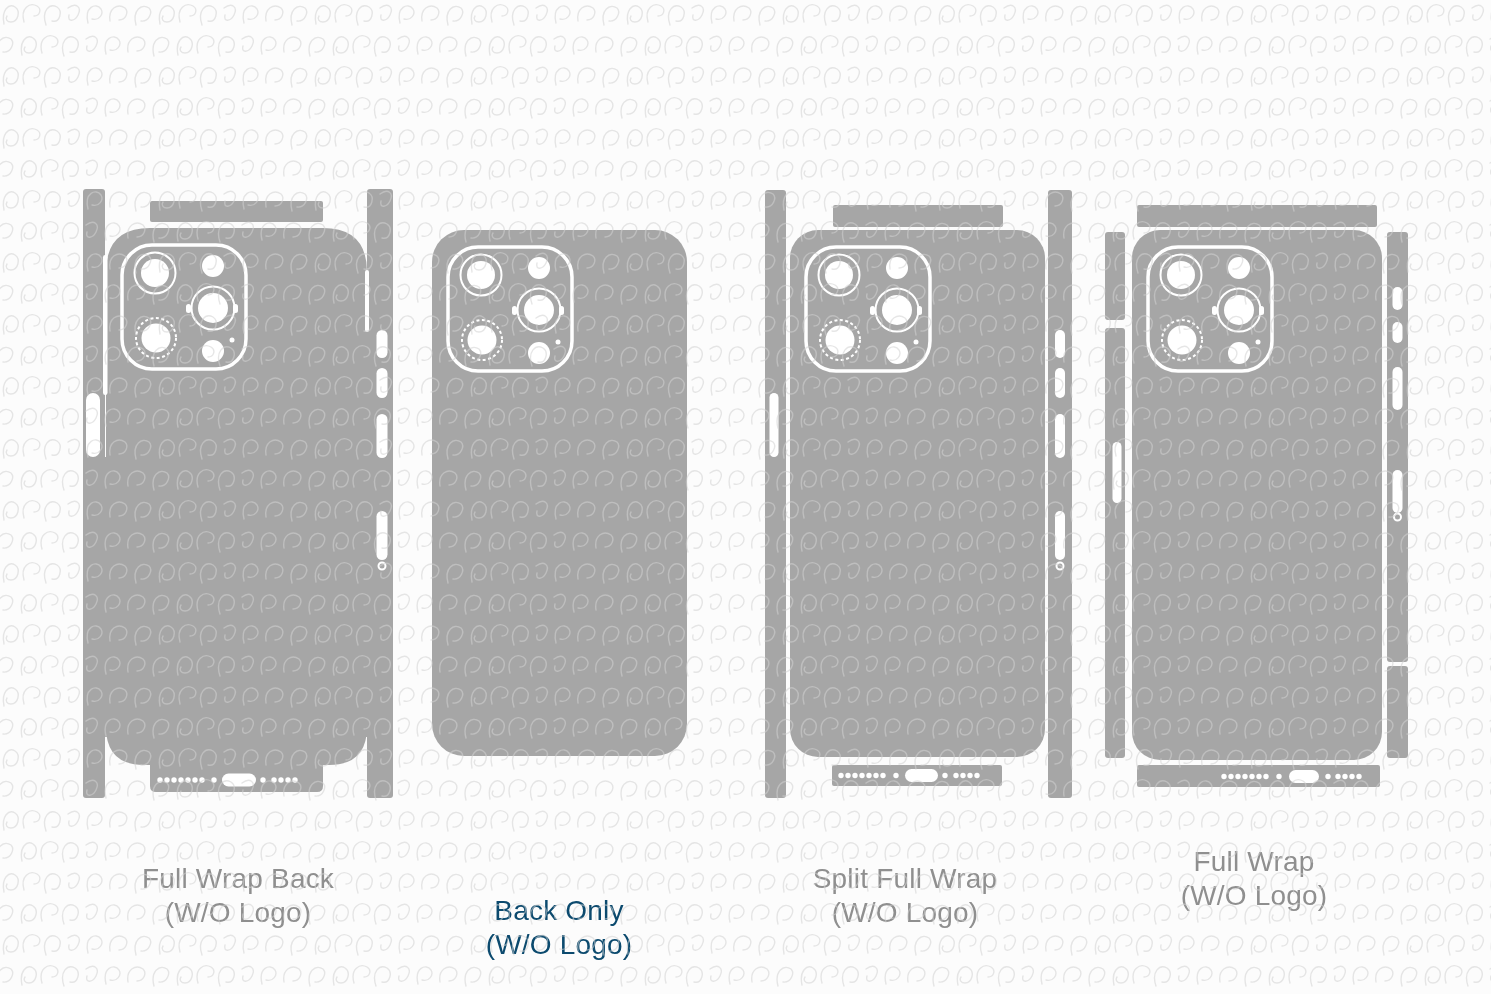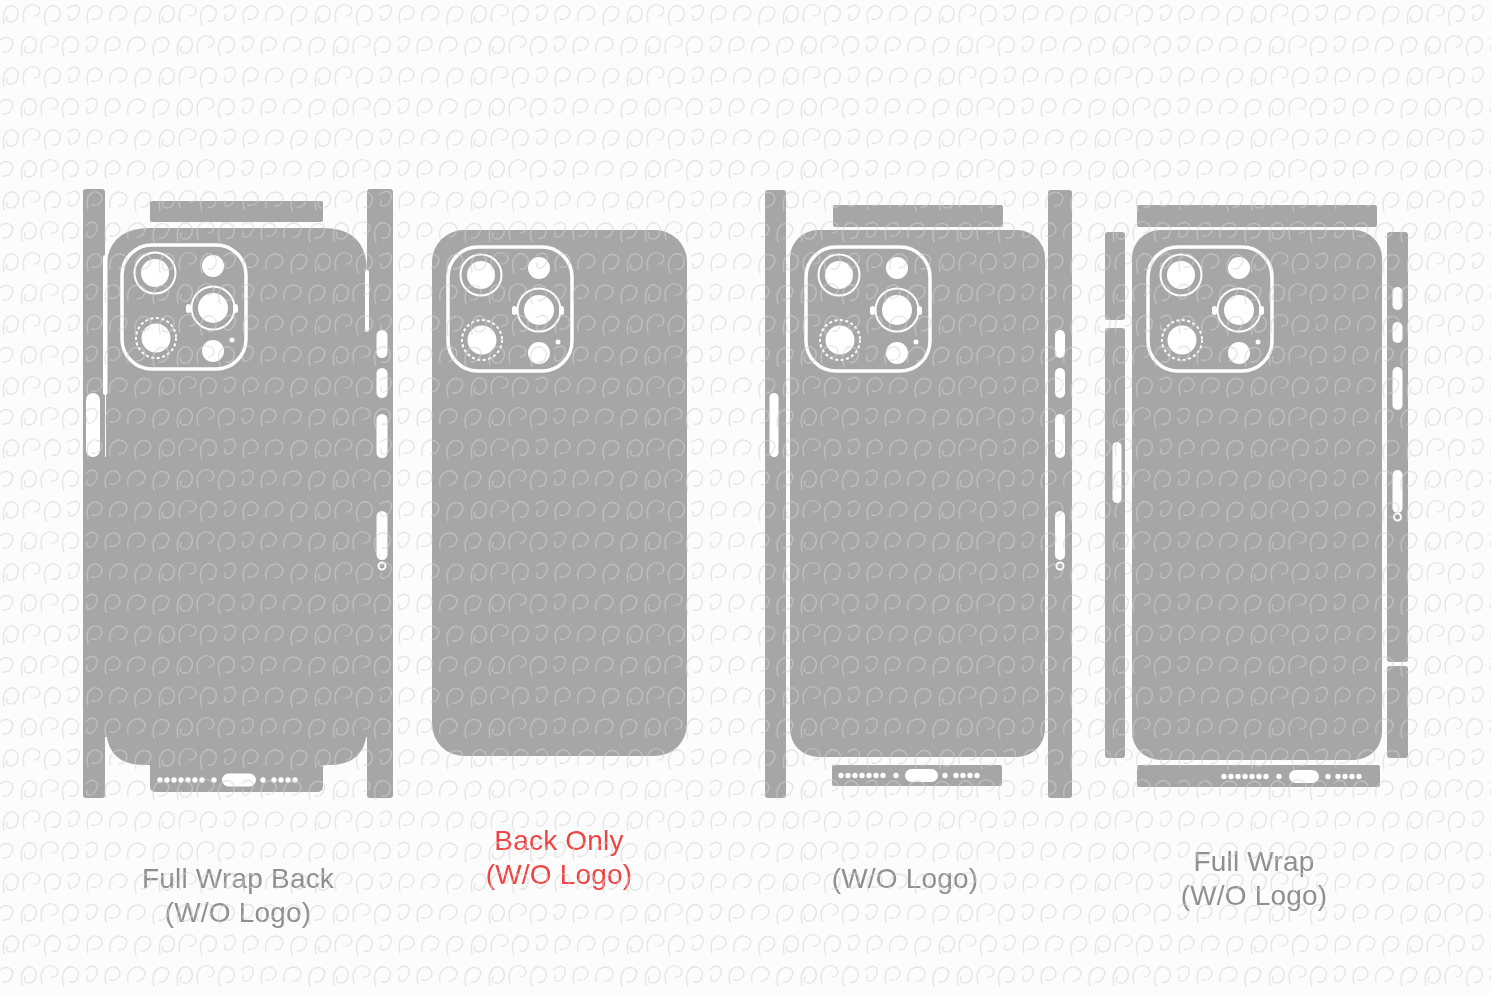--- a/index.html
+++ b/index.html
@@ -179,25 +179,26 @@
           <circle cx="1359" cy="776.5" r="2.7" fill="#ffffff"></circle>
           <rect x="1289" y="770" width="30" height="13" rx="6.5" fill="#ffffff"></rect>
         </g>
       </g>
     </svg>
 
   <div class="caption" id="cap0" style="left: 238px; top: 862px; color: rgb(143, 143, 143);">
       <div>Full Wrap Back</div>
       <div>(W/O Logo)</div>
     </div>
-  <div class="caption" id="cap1" style="left: 559px; top: 824px; color: #ef4444;">
+  <div class="caption" id="cap1" style="left: 559px; top: 894px; color: #0c4a6e;">
       <div>Back Only</div>
       <div>(W/O Logo)</div>
     </div>
   <div class="caption" id="cap2" style="left: 905px; top: 862px; color: rgb(143, 143, 143);">
+      <div>Split Full Wrap</div>
       <div>(W/O Logo)</div>
     </div>
   <div class="caption" id="cap3" style="left: 1254px; top: 845px; color: rgb(143, 143, 143);">
       <div>Full Wrap</div>
       <div>(W/O Logo)</div>
     </div>
 
   <svg class="wm" width="1491" height="994" viewBox="0 0 1491 994">
     <defs>
       <g id="wrow" stroke="#d2d2d2">

